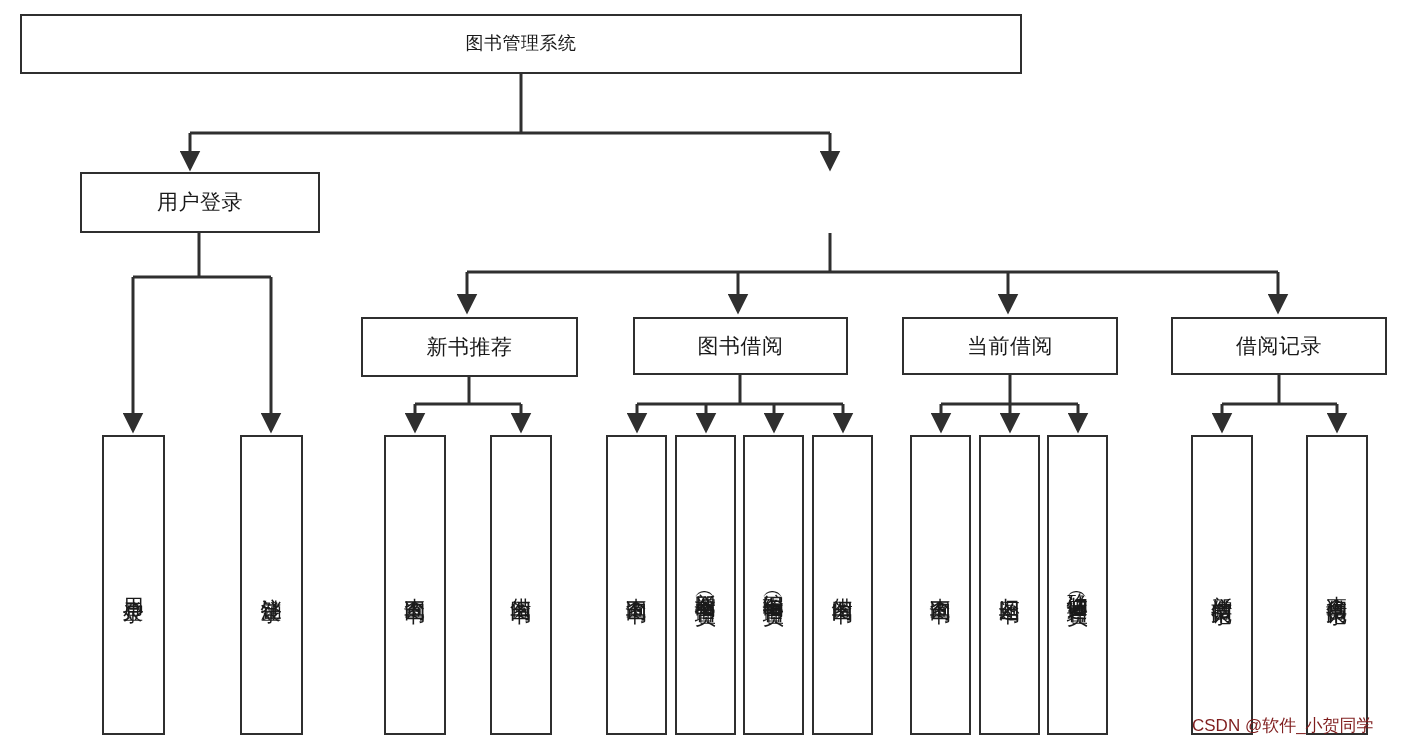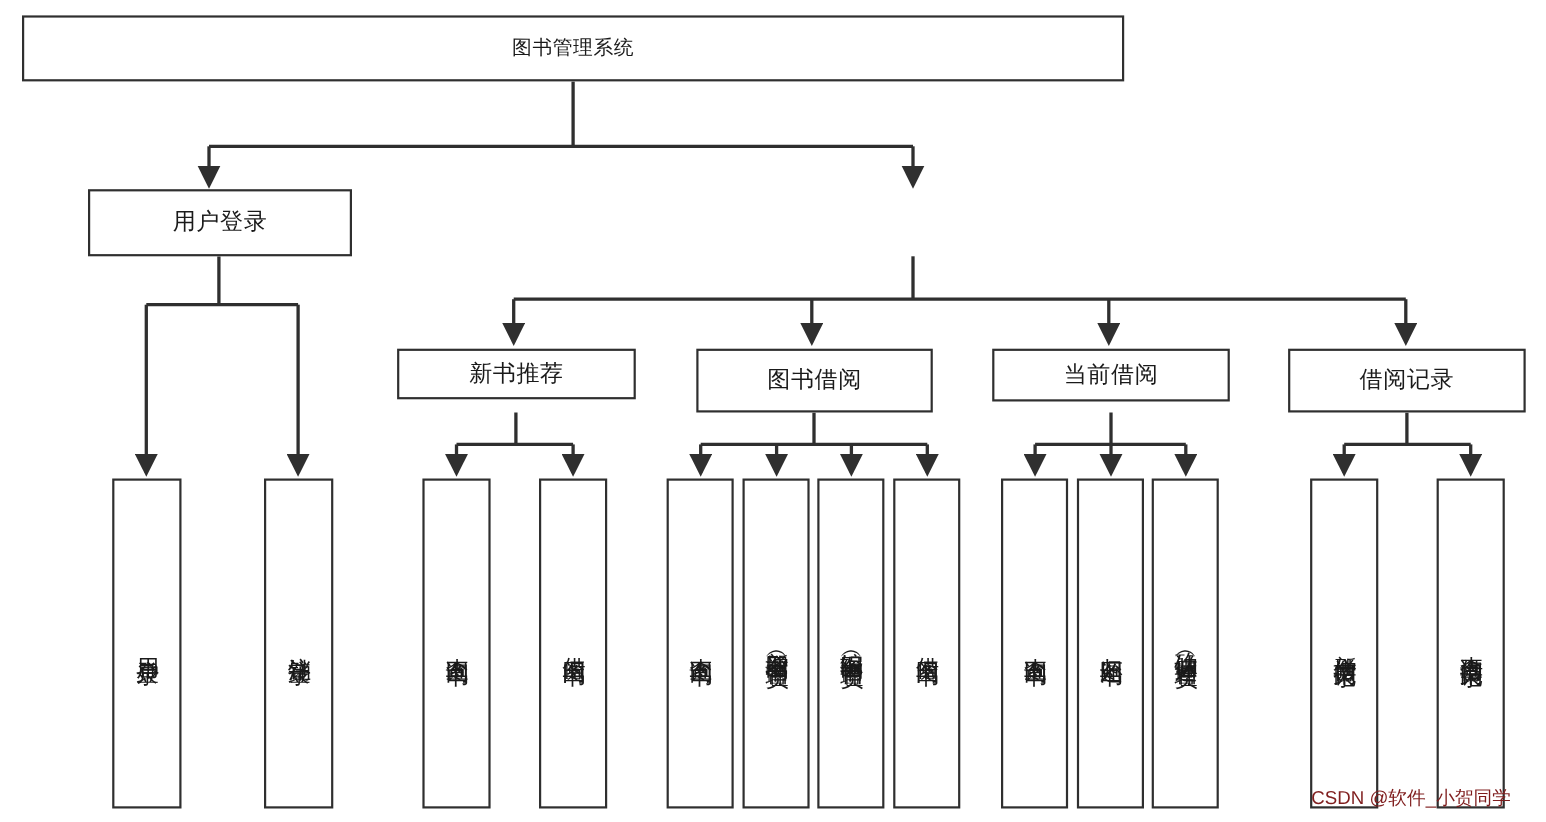--- a/index.html
+++ b/index.html
@@ -118,27 +118,27 @@
   </svg>
 
   <div class="node root" style="left:20px; top:14px; width:1002px; height:60px;">
     <span class="node-label">图书管理系统</span>
   </div>
 
   <div class="node" style="left:80px; top:172px; width:240px; height:61px;">
     <span class="node-label">用户登录</span>
   </div>
 
-  <div class="node" style="left:361px; top:317px; width:217px; height:46px;">
+  <div class="node" style="left:361px; top:317px; width:217px; height:60px;">
     <span class="node-label">新书推荐</span>
   </div>
   <div class="node" style="left:633px; top:317px; width:215px; height:58px;">
     <span class="node-label">图书借阅</span>
   </div>
-  <div class="node" style="left:902px; top:317px; width:216px; height:48px;">
+  <div class="node" style="left:902px; top:317px; width:216px; height:58px;">
     <span class="node-label">当前借阅</span>
   </div>
   <div class="node" style="left:1171px; top:317px; width:216px; height:58px;">
     <span class="node-label">借阅记录</span>
   </div>
 
   <div class="node vertical" style="left:102px; top:435px; width:63px; height:300px;">
     <span class="node-label">用户登录</span>
   </div>
   <div class="node vertical" style="left:240px; top:435px; width:63px; height:300px;">

